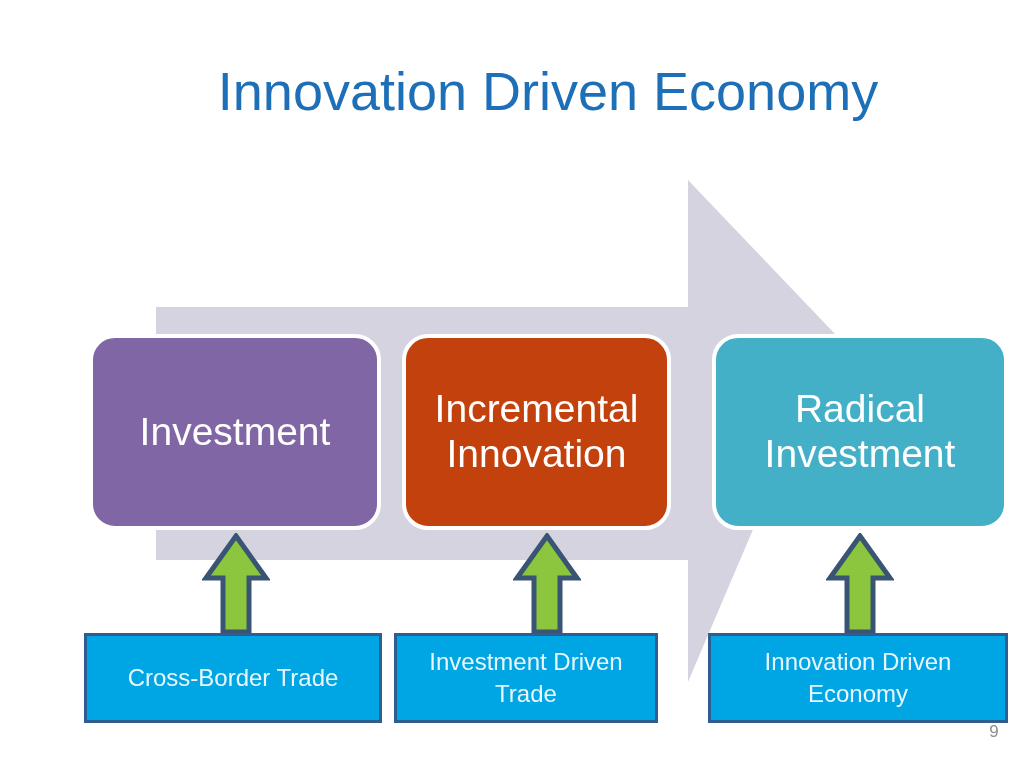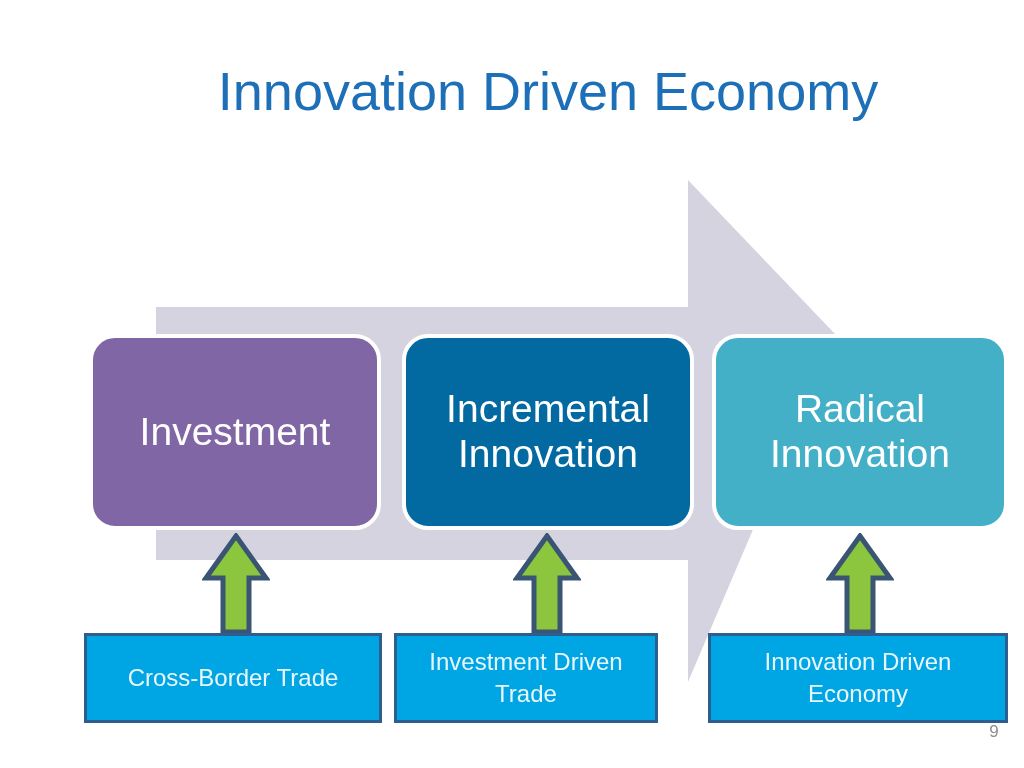--- a/index.html
+++ b/index.html
@@ -58,21 +58,21 @@
     align-items: center;
     justify-content: center;
     text-align: center;
     color: #ffffff;
     font-size: 39px;
     font-weight: 400;
     line-height: 1.15;
     padding: 0 10px;
   }
   .stage-box.s0 { left: 53px;  width: 292px; background: #8166A6; }
-  .stage-box.s1 { left: 366px; width: 292px; background: #0369a1; }
+  .stage-box.s1 { left: 366px; width: 269px; background: #c2410c; }
   .stage-box.s2 { left: 676px; width: 296px; background: #43B0C8; }
 
   
   .up-arrow {
     position: absolute;
     top: 533px;
     width: 68px;
     height: 102px;
   }
   .up-arrow.a0 { left: 166px; }
@@ -125,21 +125,21 @@
 
   <div class="stage-box s0">
     <span>Investment</span>
   </div>
 
   <div class="stage-box s1">
     <span>Incremental Innovation</span>
   </div>
 
   <div class="stage-box s2">
-    <span>Radical Innovation</span>
+    <span>Radical Investment</span>
   </div>
 
   <svg class="up-arrow a0" viewBox="0 0 68 102" width="68" height="102" aria-hidden="true">
     <polygon points="34,3 64,45 47,45 47,99 21,99 21,45 4,45" fill="#8CC63E" stroke="#3A5573" stroke-width="5" stroke-linejoin="miter"></polygon>
   </svg>
 
   <svg class="up-arrow a1" viewBox="0 0 68 102" width="68" height="102" aria-hidden="true">
     <polygon points="34,3 64,45 47,45 47,99 21,99 21,45 4,45" fill="#8CC63E" stroke="#3A5573" stroke-width="5" stroke-linejoin="miter"></polygon>
   </svg>
 

